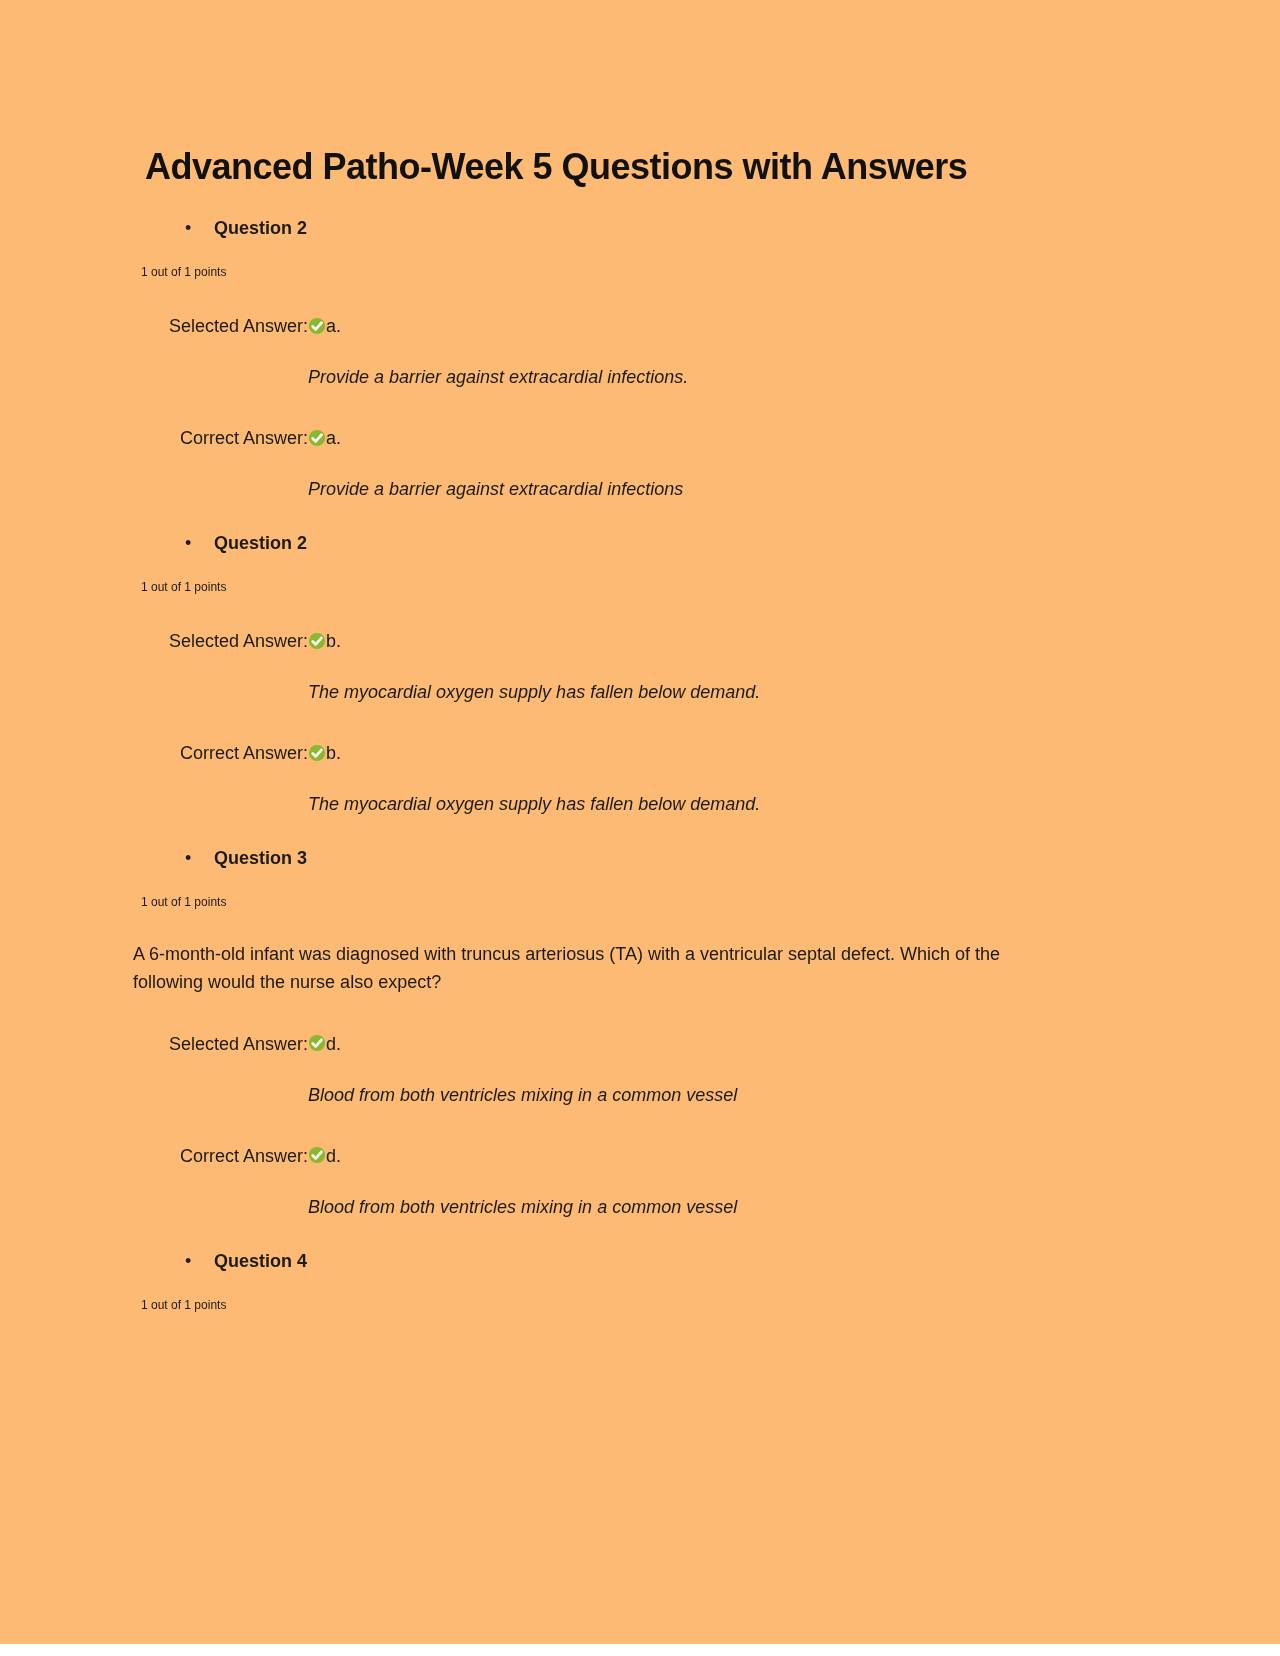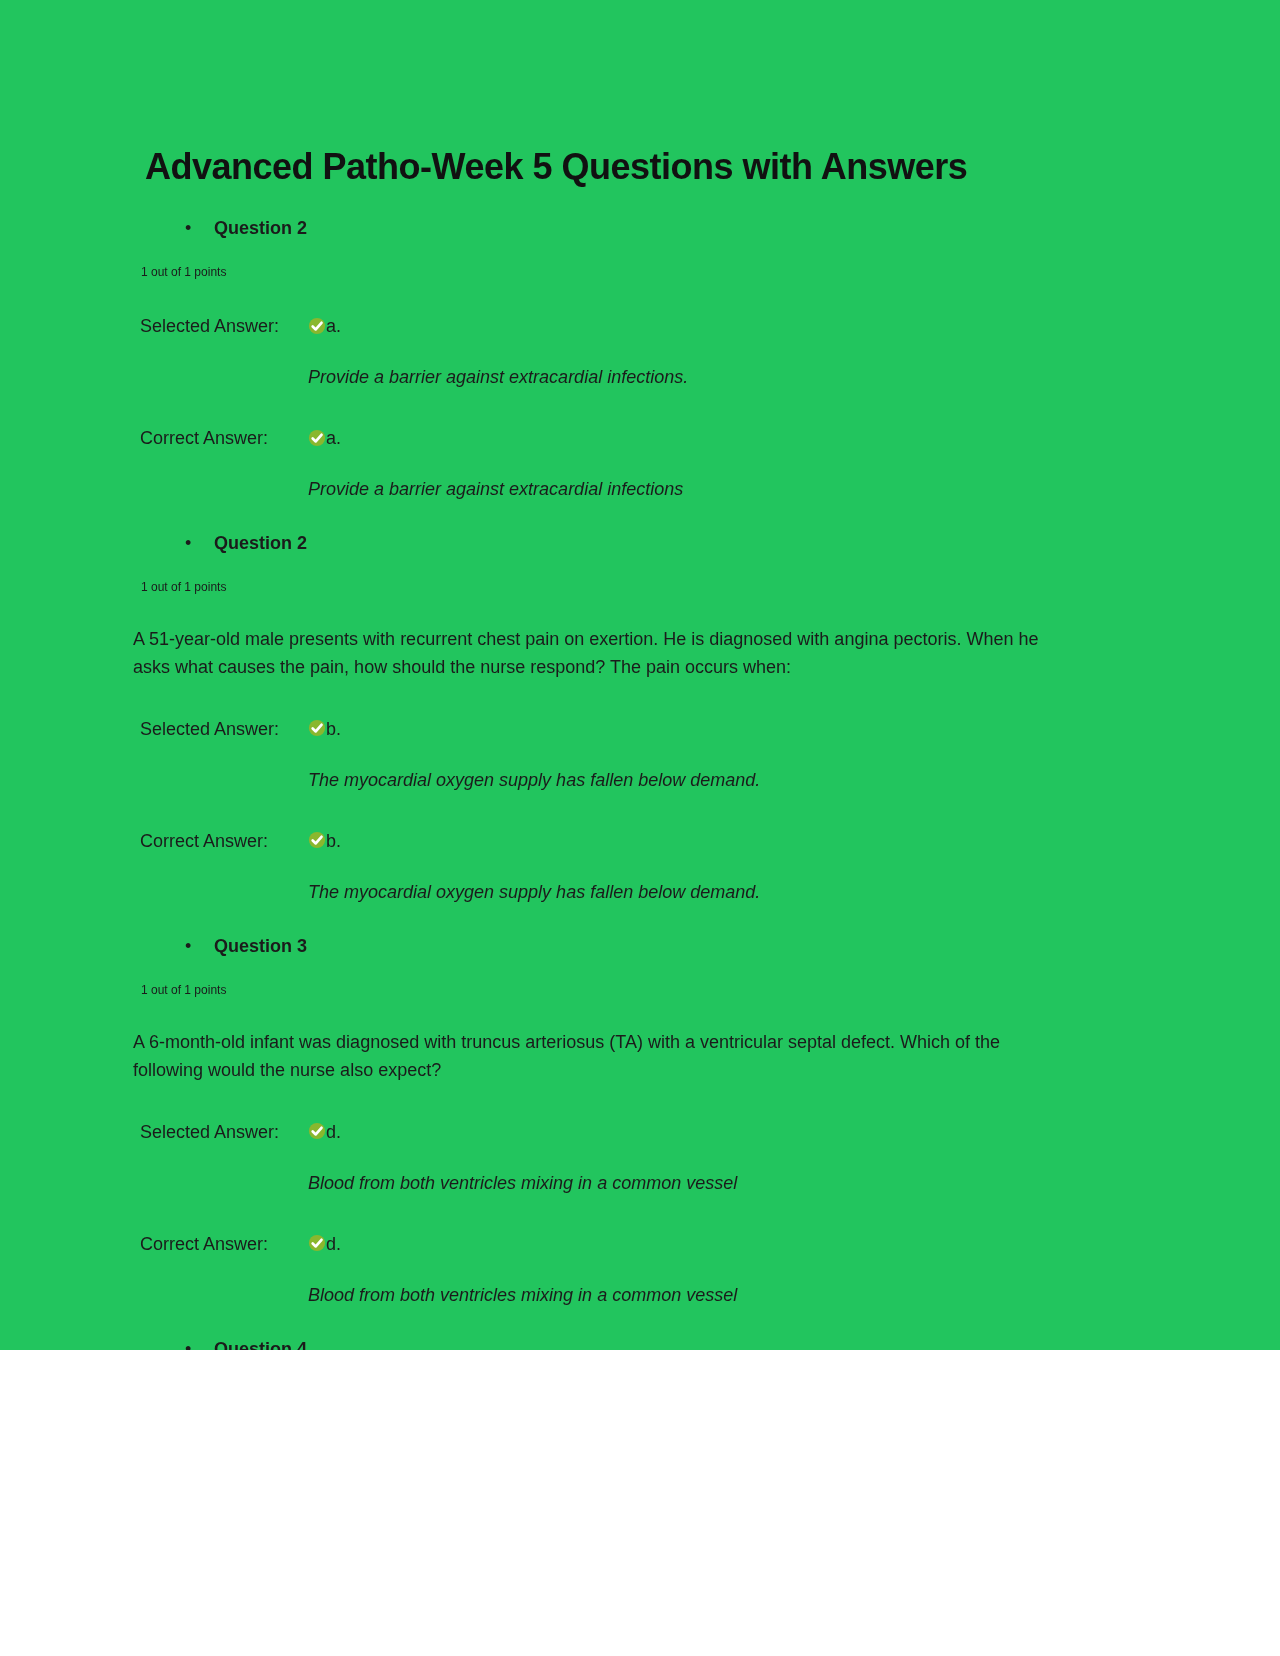--- a/index.html
+++ b/index.html
@@ -1,21 +1,21 @@
 <!DOCTYPE html>
 <html><head>
 <meta charset="utf-8">
 <style>
   html, body { margin:0; padding:0; background:#ffffff; }
   .page {
     position:relative;
     width:1280px;
-    height:1350px;
+    height:1644px;
     box-sizing:border-box;
-    background:#22c55e;
+    background:#fdba74;
     font-family:"Liberation Sans", sans-serif;
     color:#1b1b1b;
     padding:146px 120px 0 133px;
     overflow:hidden;
   }
   .doc-title {
     font-size:36px;
     font-weight:bold;
     letter-spacing:-0.5px;
     margin:0 0 10px 12px;
@@ -43,21 +43,21 @@
     font-size:18px;
     line-height:1.58;
     max-width:925px;
   }
   .answer-row {
     display:flex;
     align-items:center;
     margin:37px 0 0 7px;
     font-size:18px;
   }
-  .answer-label { width:168px; flex:0 0 168px; }
+  .answer-label { width:168px; flex:0 0 168px;text-align:right; }
   .answer-letter { display:flex; align-items:center; }
   .check-icon {
     display:inline-flex;
     width:18px; height:18px;
     margin-right:0px;
     position:relative;
     top:-1px;
   }
   .answer-text {
     margin:27px 0 0 175px;
@@ -110,21 +110,20 @@
     </div>
     <div class="answer-text">Provide a barrier against extracardial infections</div>
   </section>
 
   <section class="question-block">
     <div class="q-heading">
       <span class="bullet">•</span>
       <span>Question 2</span>
     </div>
     <div class="points">1 out of 1 points</div>
-    <p class="q-text">A 51-year-old male presents with recurrent chest pain on exertion. He is diagnosed with angina pectoris. When he asks what causes the pain, how should the nurse respond? The pain occurs when:</p>
 
     <div class="answer-row">
       <div class="answer-label">Selected Answer:</div>
       <div class="answer-letter">
         <span class="check-icon">
           <svg viewBox="0 0 20 20" width="18" height="18">
               <circle cx="10" cy="10" r="9" fill="#8ab72e"></circle>
               <path d="M5.2 10.6 L8.6 13.8 L15 6.4" stroke="#ffffff" stroke-width="3" fill="none" stroke-linecap="round" stroke-linejoin="round"></path>
             </svg>
         </span>

